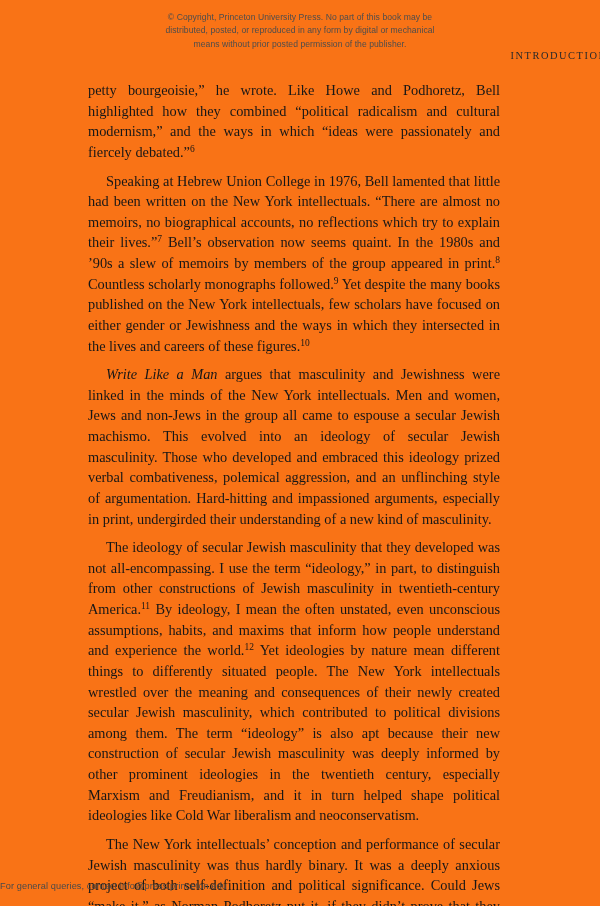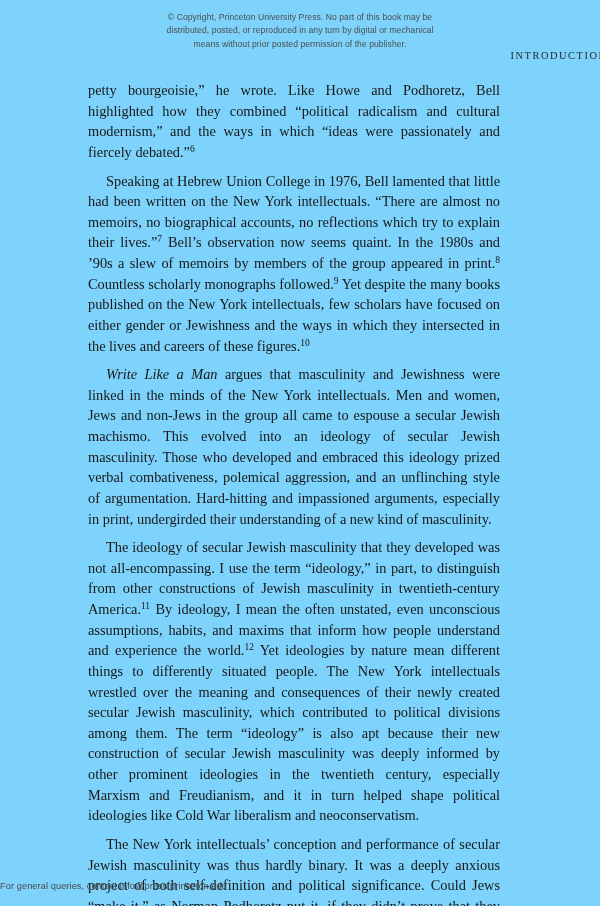--- a/index.html
+++ b/index.html
@@ -4,21 +4,21 @@
 <style>
   html, body {
     margin: 0;
     padding: 0;
     background: #ffffff;
   }
   .page {
     position: relative;
     width: 600px;
     height: 906px;
-    background: #7dd3fc;
+    background: #f97316;
     overflow: hidden;
     font-family: "Liberation Serif", "DejaVu Serif", serif;
     color: #161616;
   }
 
   
   .copyright {
     position: absolute;
     left: 0;
     top: 11px;
@@ -89,21 +89,21 @@
     letter-spacing: 0.1px;
   }
 </style>
 </head>
 <body>
 
 <div class="page">
 
   <div class="copyright">
     <span class="cline">© Copyright, Princeton University Press. No part of this book may be</span>
-    <span class="cline">distributed, posted, or reproduced in any turn by digital or mechanical</span>
+    <span class="cline">distributed, posted, or reproduced in any form by digital or mechanical</span>
     <span class="cline">means without prior posted permission of the publisher.</span>
   </div>
 
   <div class="runhead">
     <span>INTRODUCTION</span><span class="rh-folio">[3]</span>
   </div>
 
   <div class="body">
     <p class="noindent">petty bourgeoisie,” he wrote. Like Howe and Podhoretz, Bell highlighted how they combined “political radicalism and cultural modernism,” and the ways in which “ideas were passionately and fiercely debated.”<sup>6</sup></p>
     <p>Speaking at Hebrew Union College in 1976, Bell lamented that little had been written on the New York intellectuals. “There are almost no memoirs, no biographical accounts, no reflections which try to explain their lives.”<sup>7</sup> Bell’s observation now seems quaint. In the 1980s and ’90s a slew of memoirs by members of the group appeared in print.<sup>8</sup> Countless scholarly monographs followed.<sup>9</sup> Yet despite the many books published on the New York intellectuals, few scholars have focused on either gender or Jewishness and the ways in which they intersected in the lives and careers of these figures.<sup>10</sup></p>

